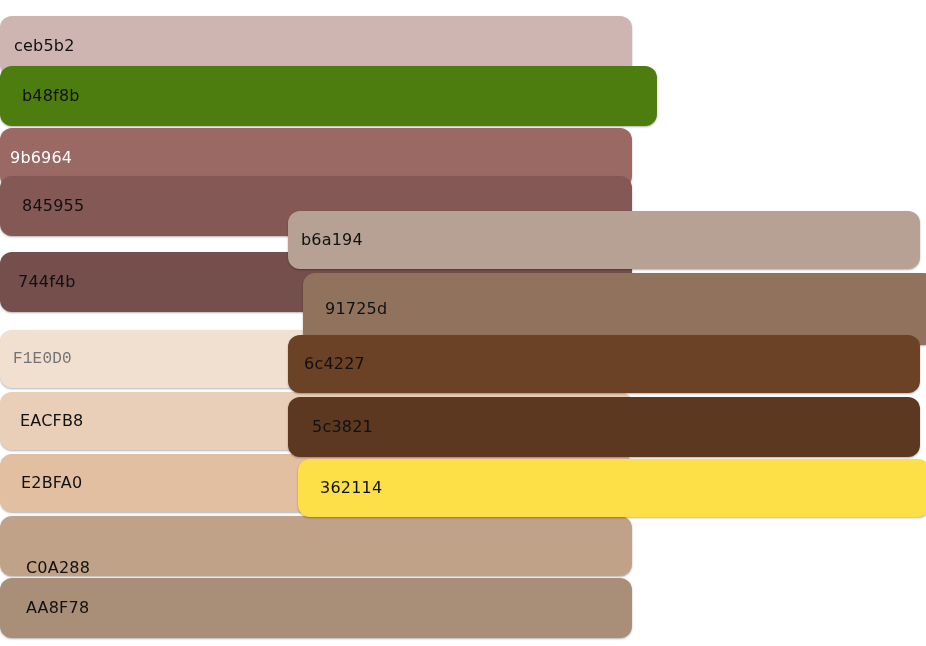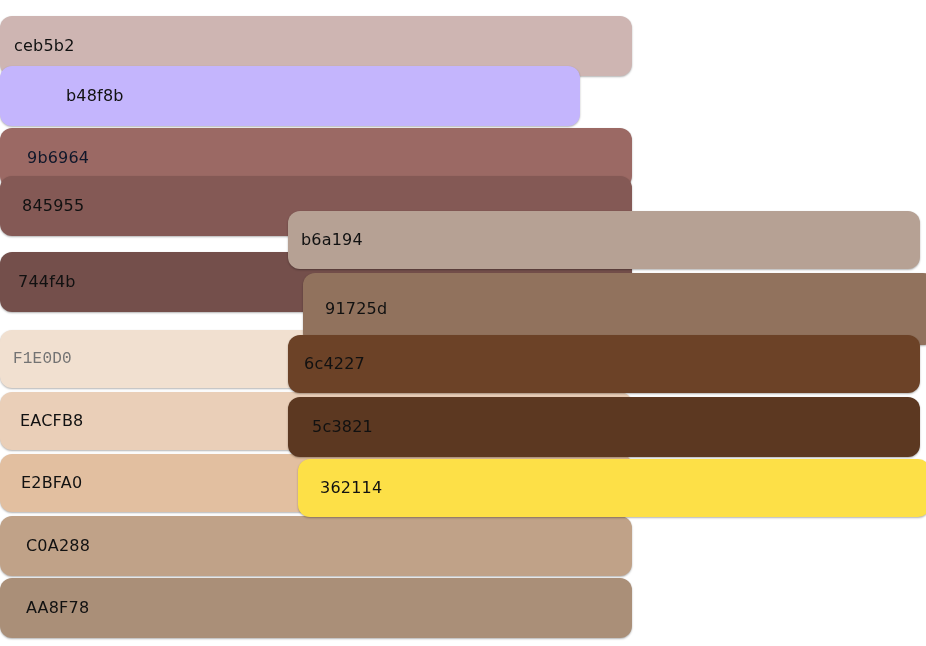--- a/index.html
+++ b/index.html
@@ -51,42 +51,42 @@
   }
 </style>
 </head>
 <body>
 
 <div id="palette-canvas" style="width: 926px; height: 646px; background: rgb(255, 255, 255);">
   <div class="swatch-column" id="column-left" style="left: 0px; top: 0px; width: 632px;">
       <div class="swatch-bar" style="position: absolute; left: 0px; top: 16px; width: 632px; height: 60px; background: rgb(206, 181, 178);">
         <span class="swatch-label" style="margin-left: 14px; color: rgb(17, 17, 17);">ceb5b2</span>
       </div>
-      <div class="swatch-bar" style="position: absolute; left: 0px; top: 66px; width: 580px; height: 60px; background: #c4b5fd; padding-left: 44px;">
+      <div class="swatch-bar" style="position: absolute; left: 0px; top: 66px; width: 657px; height: 60px; background: #4d7c0f;">
         <span class="swatch-label" style="margin-left: 22px; color: rgb(17, 17, 17);">b48f8b</span>
       </div>
       <div class="swatch-bar" style="position: absolute; left: 0px; top: 128px; width: 632px; height: 60px; background: rgb(155, 105, 100);">
-        <span class="swatch-label" style="margin-left: 27px; color: #0f172a;">9b6964</span>
+        <span class="swatch-label" style="margin-left: 10px; color: #ffffff;">9b6964</span>
       </div>
       <div class="swatch-bar" style="position: absolute; left: 0px; top: 176px; width: 632px; height: 60px; background: rgb(132, 89, 85);">
         <span class="swatch-label" style="margin-left: 22px; color: rgb(17, 17, 17);">845955</span>
       </div>
       <div class="swatch-bar" style="position: absolute; left: 0px; top: 252px; width: 632px; height: 60px; background: rgb(116, 79, 75);">
         <span class="swatch-label" style="margin-left: 18px; color: rgb(17, 17, 17);">744f4b</span>
       </div>
       <div class="swatch-bar" style="position: absolute; left: 0px; top: 330px; width: 632px; height: 58px; background: rgb(241, 224, 208);">
         <span class="swatch-label" style="margin-left: 13px; color: #737373; font-family: Liberation Mono, monospace;">F1E0D0</span>
       </div>
       <div class="swatch-bar" style="position: absolute; left: 0px; top: 392px; width: 632px; height: 58px; background: rgb(234, 207, 184);">
         <span class="swatch-label" style="margin-left: 20px; color: rgb(17, 17, 17);">EACFB8</span>
       </div>
       <div class="swatch-bar" style="position: absolute; left: 0px; top: 454px; width: 632px; height: 58px; background: rgb(226, 191, 160);">
         <span class="swatch-label" style="margin-left: 21px; color: rgb(17, 17, 17);">E2BFA0</span>
       </div>
-      <div class="swatch-bar" style="position: absolute; left: 0px; top: 516px; width: 632px; height: 60px; background: rgb(192, 162, 136);">
+      <div class="swatch-bar" style="position: absolute; left: 0px; top: 516px; width: 632px; height: 60px; background: rgb(192, 162, 136); align-items: flex-end;">
         <span class="swatch-label" style="margin-left: 26px; color: rgb(17, 17, 17);">C0A288</span>
       </div>
       <div class="swatch-bar" style="position: absolute; left: 0px; top: 578px; width: 632px; height: 60px; background: rgb(170, 143, 120);">
         <span class="swatch-label" style="margin-left: 26px; color: rgb(17, 17, 17);">AA8F78</span>
       </div>
     </div>
   <div class="swatch-column" id="column-right" style="left: 288px; top: 211px; width: 632px;">
       <div class="swatch-bar" style="position: absolute; left: 0px; top: 0px; width: 632px; height: 58px; background: rgb(182, 161, 148);">
         <span class="swatch-label" style="margin-left: 13px; color: rgb(17, 17, 17);">b6a194</span>
       </div>

